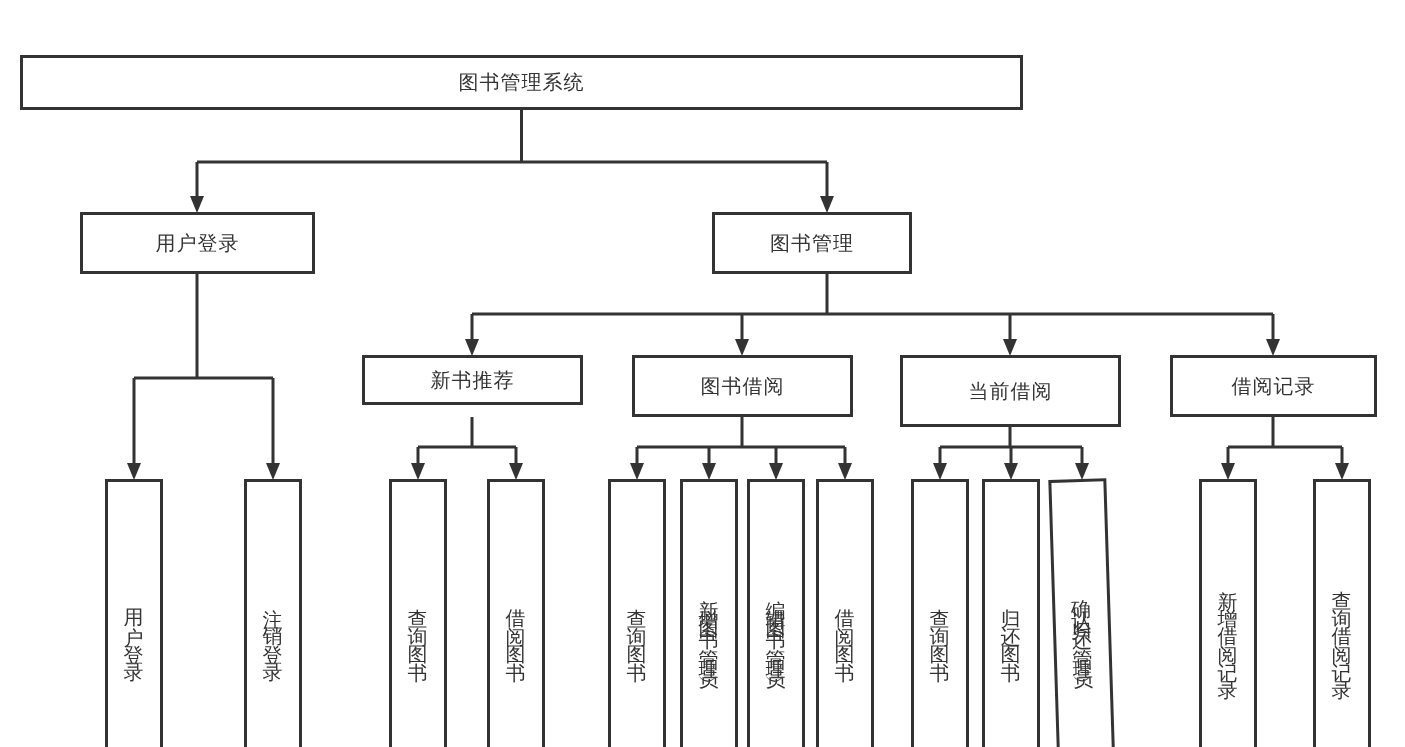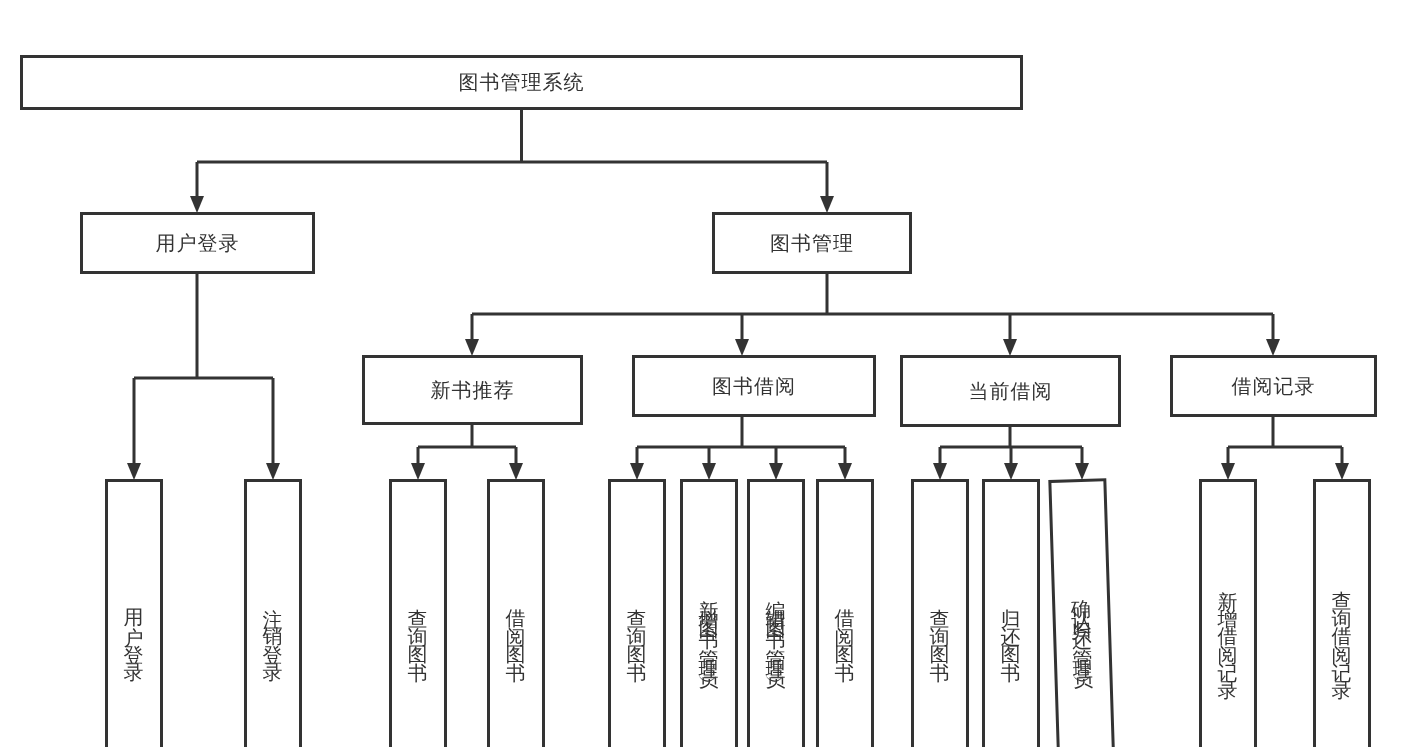--- a/index.html
+++ b/index.html
@@ -65,24 +65,24 @@
     <span class="hlabel">图书管理系统</span>
   </div>
 
   <div class="node" style="left:80px;top:170px;width:235px;height:62px;">
     <span class="hlabel">用户登录</span>
   </div>
   <div class="node" style="left:712px;top:170px;width:200px;height:62px;">
     <span class="hlabel">图书管理</span>
   </div>
 
-  <div class="node" style="left:362px;top:313px;width:221px;height:70px;align-items:center;">
+  <div class="node" style="left:362px;top:313px;width:221px;height:50px;align-items:center;">
     <span class="hlabel">新书推荐</span>
   </div>
-  <div class="node" style="left:632px;top:313px;width:244px;height:62px;">
+  <div class="node" style="left:632px;top:313px;width:221px;height:62px;">
     <span class="hlabel">图书借阅</span>
   </div>
   <div class="node" style="left:900px;top:313px;width:221px;height:72px;">
     <span class="hlabel">当前借阅</span>
   </div>
   <div class="node" style="left:1170px;top:313px;width:207px;height:62px;text-align:center;">
     <span class="hlabel">借阅记录</span>
   </div>
 
   <div class="node" style="left:105px;top:437px;width:58px;height:300px;">

